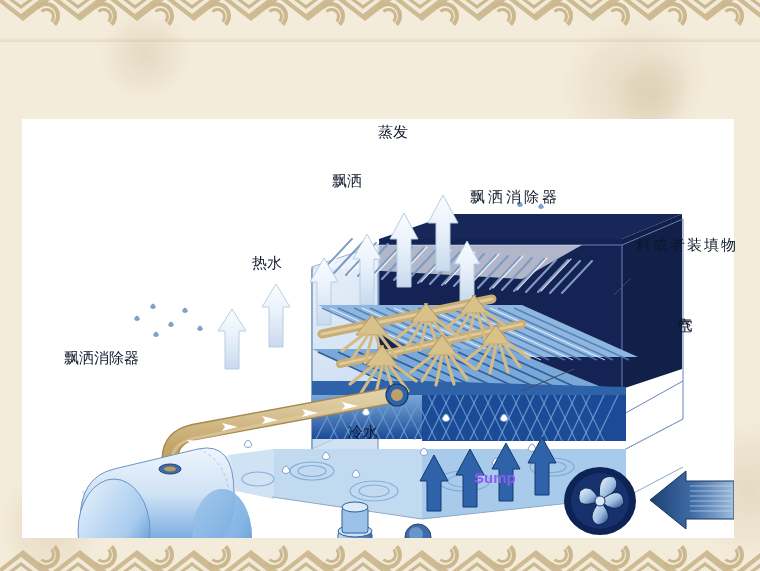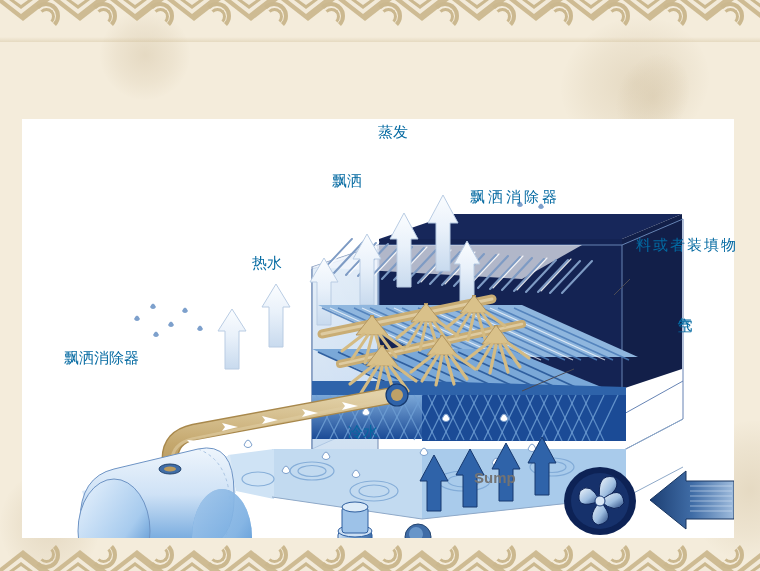--- a/index.html
+++ b/index.html
@@ -114,29 +114,29 @@
     width: 712px; height: 419px;
     background: #ffffff;
   }
 
   
   #diagram { position: absolute; inset: 0; }
   #diagram svg { display: block; }
 
   .lbl {
     position: absolute;
-    color: #0369a1;
+    color: #0f172a;
     font-family: "Liberation Serif", "DejaVu Serif", serif;
     font-size: 15px;
     line-height: 17px;
     white-space: nowrap;
   }
   .lbl-sump {
     position: absolute;
-    color: #737373;
+    color: #8b5cf6;
     font-family: "Liberation Sans", "DejaVu Sans", sans-serif;
     font-size: 15px;
     font-weight: bold;
     white-space: nowrap;
   }
   .vert { writing-mode: vertical-rl; text-orientation: upright; }
 </style>
 </head>
 <body>
 

